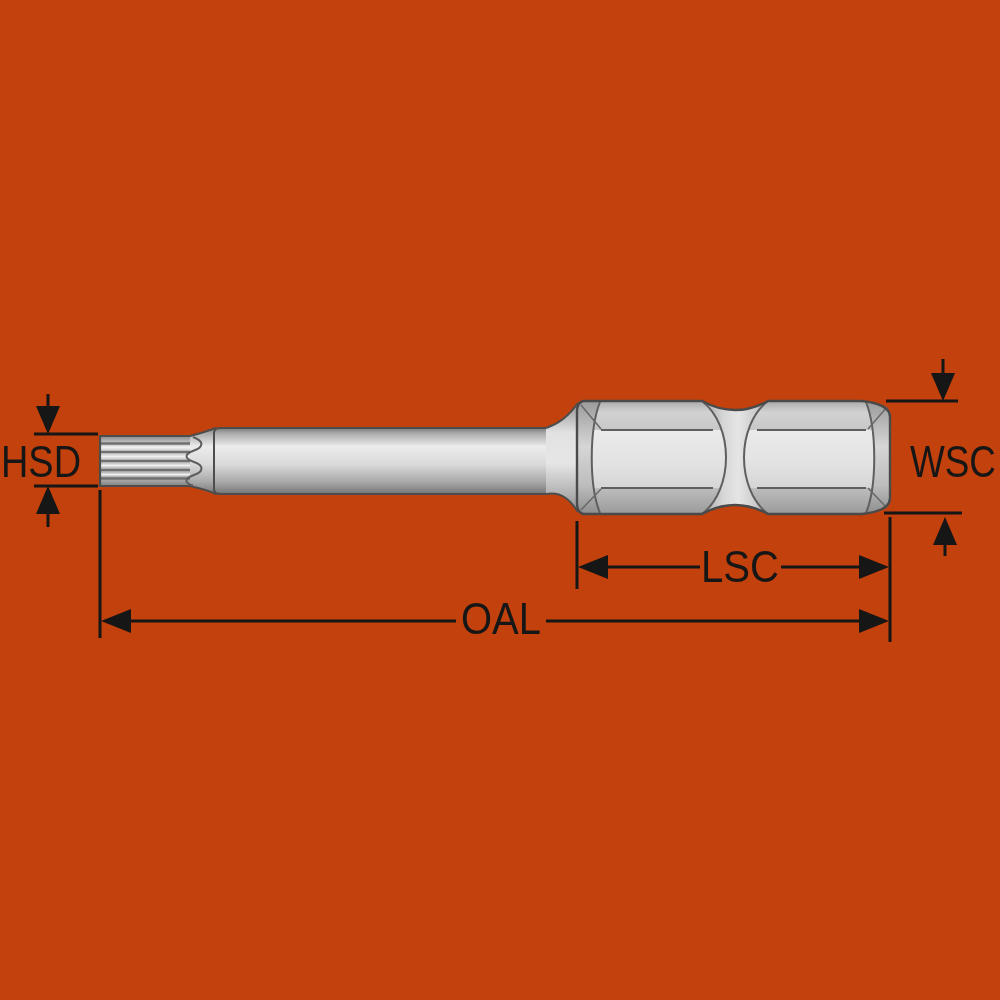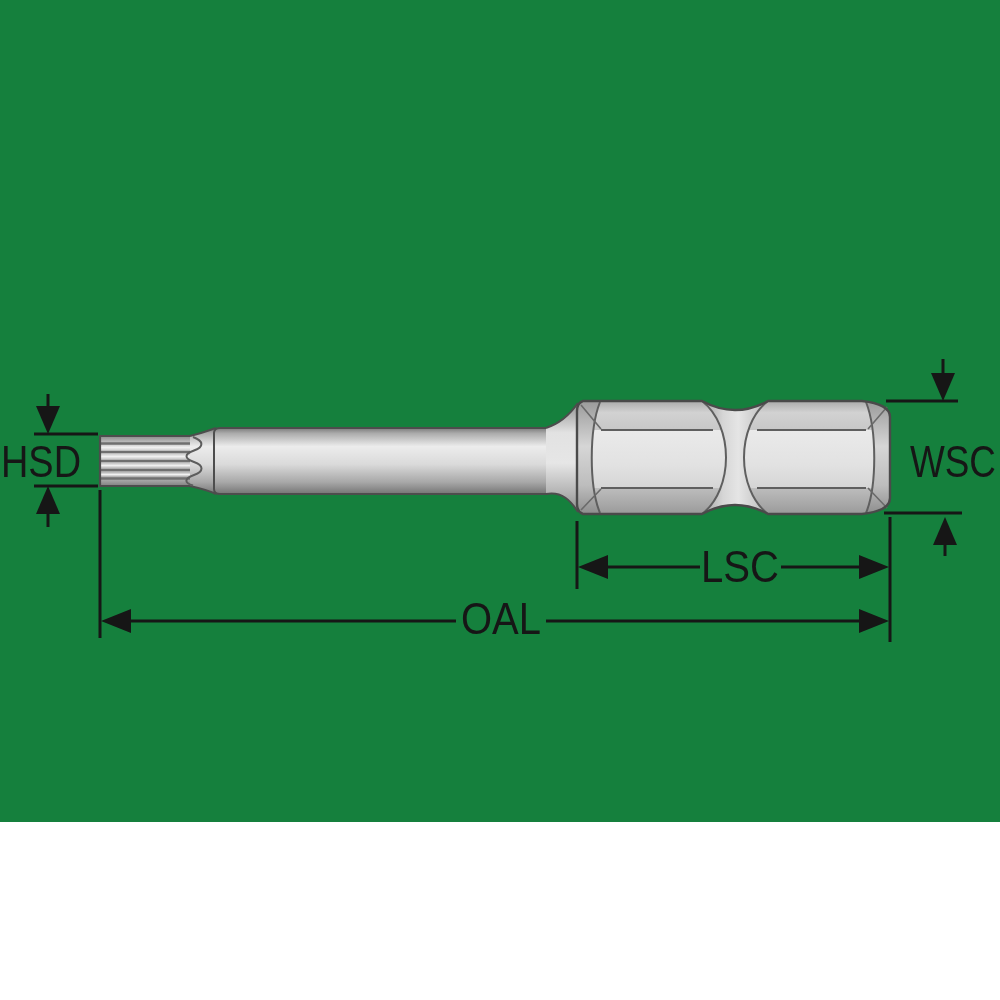--- a/index.html
+++ b/index.html
@@ -1,16 +1,16 @@
 <!DOCTYPE html>
 <html><head>
 <meta charset="utf-8">
 <style>
   html,body{margin:0;padding:0;background:#ffffff;}
-  .canvas{position:relative;width:1000px;height:822px;background:#15803d;overflow:hidden;}
+  .canvas{position:relative;width:1000px;height:1000px;background:#c2410c;overflow:hidden;}
   svg{position:absolute;left:0;top:0;}
   text{font-family:"Liberation Sans", sans-serif;font-size:45px;fill:#161616;}
 </style>
 </head>
 <body>
 
 <div class="canvas">
 <svg width="1000" height="1000" viewBox="0 0 1000 1000">
   <defs>
     <linearGradient id="gTip" gradientUnits="userSpaceOnUse" x1="0" y1="436" x2="0" y2="486">

